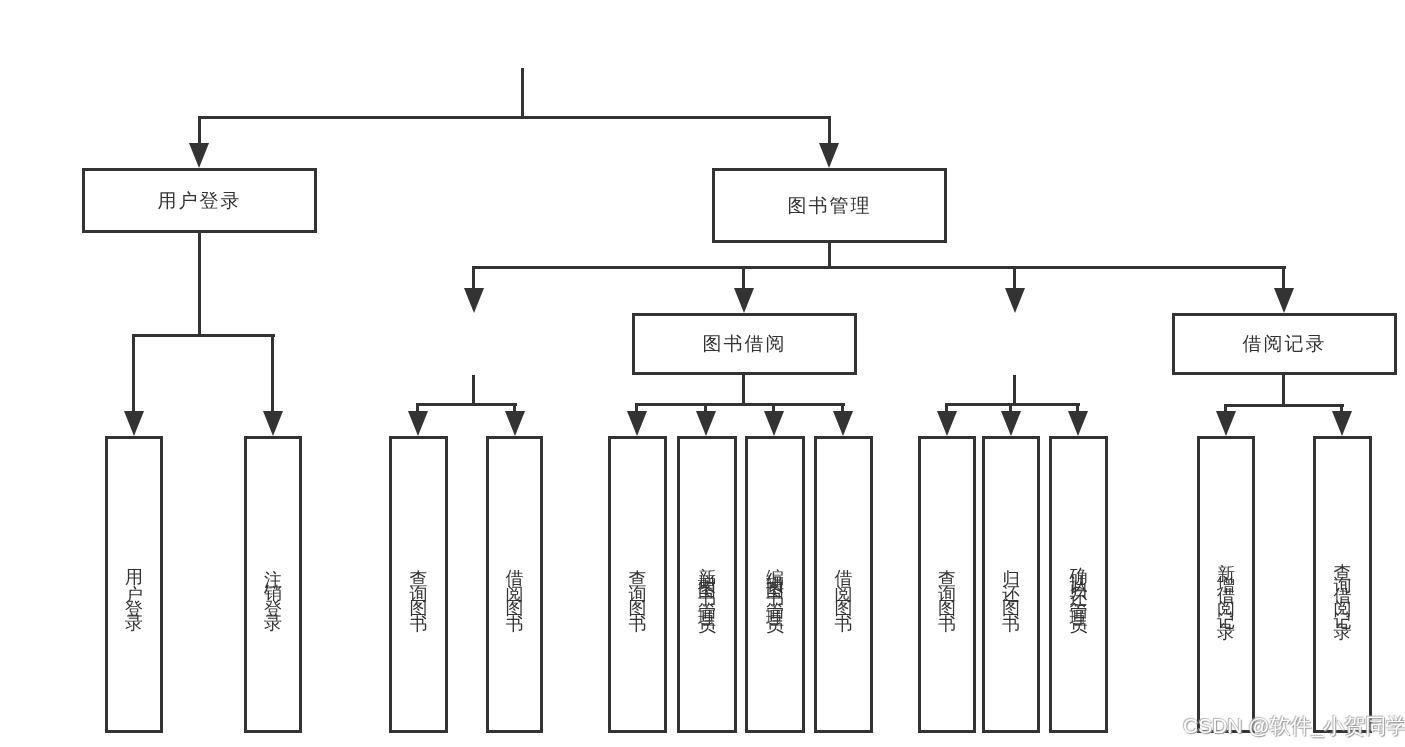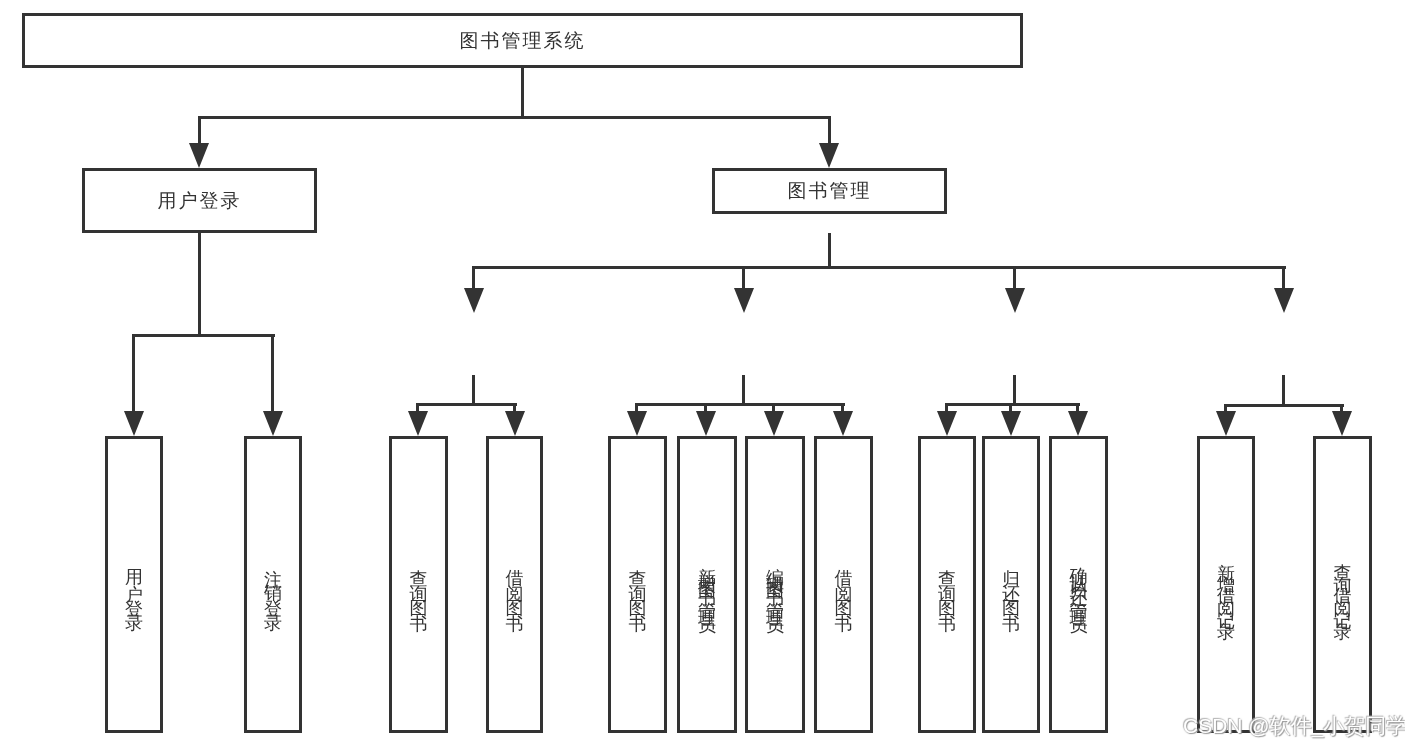--- a/index.html
+++ b/index.html
@@ -139,35 +139,38 @@
   <div class="vln" style="left:1076px;top:403px;height:10px"></div>
   <div class="ah" style="left:1068px;top:411px"></div>
 
   <div class="vln" style="left:1282px;top:375px;height:32px"></div>
   <div class="hln" style="left:1224px;top:404px;width:120px"></div>
   <div class="vln" style="left:1224px;top:404px;height:9px"></div>
   <div class="ah" style="left:1216px;top:411px"></div>
   <div class="vln" style="left:1340px;top:404px;height:9px"></div>
   <div class="ah" style="left:1332px;top:411px"></div>
 
-  <div class="node" style="left:22px;top:13px;width:1001px;height:55px">
-    <span class="lbl">图书管理系统</span>
-  </div>
 
   <div class="node" style="left:82px;top:168px;width:235px;height:65px">
     <span class="lbl">用户登录</span>
   </div>
 
-  <div class="node" style="left:712px;top:168px;width:235px;height:46px">
+  <div class="node" style="left:712px;top:168px;width:235px;height:75px">
     <span class="lbl">图书管理</span>
   </div>
 
 
-
-
+  <div class="node" style="left:632px;top:313px;width:225px;height:62px">
+    <span class="lbl">图书借阅</span>
+  </div>
+
+
+  <div class="node" style="left:1172px;top:313px;width:225px;height:62px">
+    <span class="lbl">借阅记录</span>
+  </div>
 
   <div class="leaf" style="left:105px">
     <span class="vlbl sp4">用户登录</span>
   </div>
   <div class="leaf" style="left:244px">
     <span class="vlbl sp4">注销登录</span>
   </div>
 
   <div class="leaf" style="left:389px;width:59px">
     <span class="vlbl sp4">查询图书</span>

